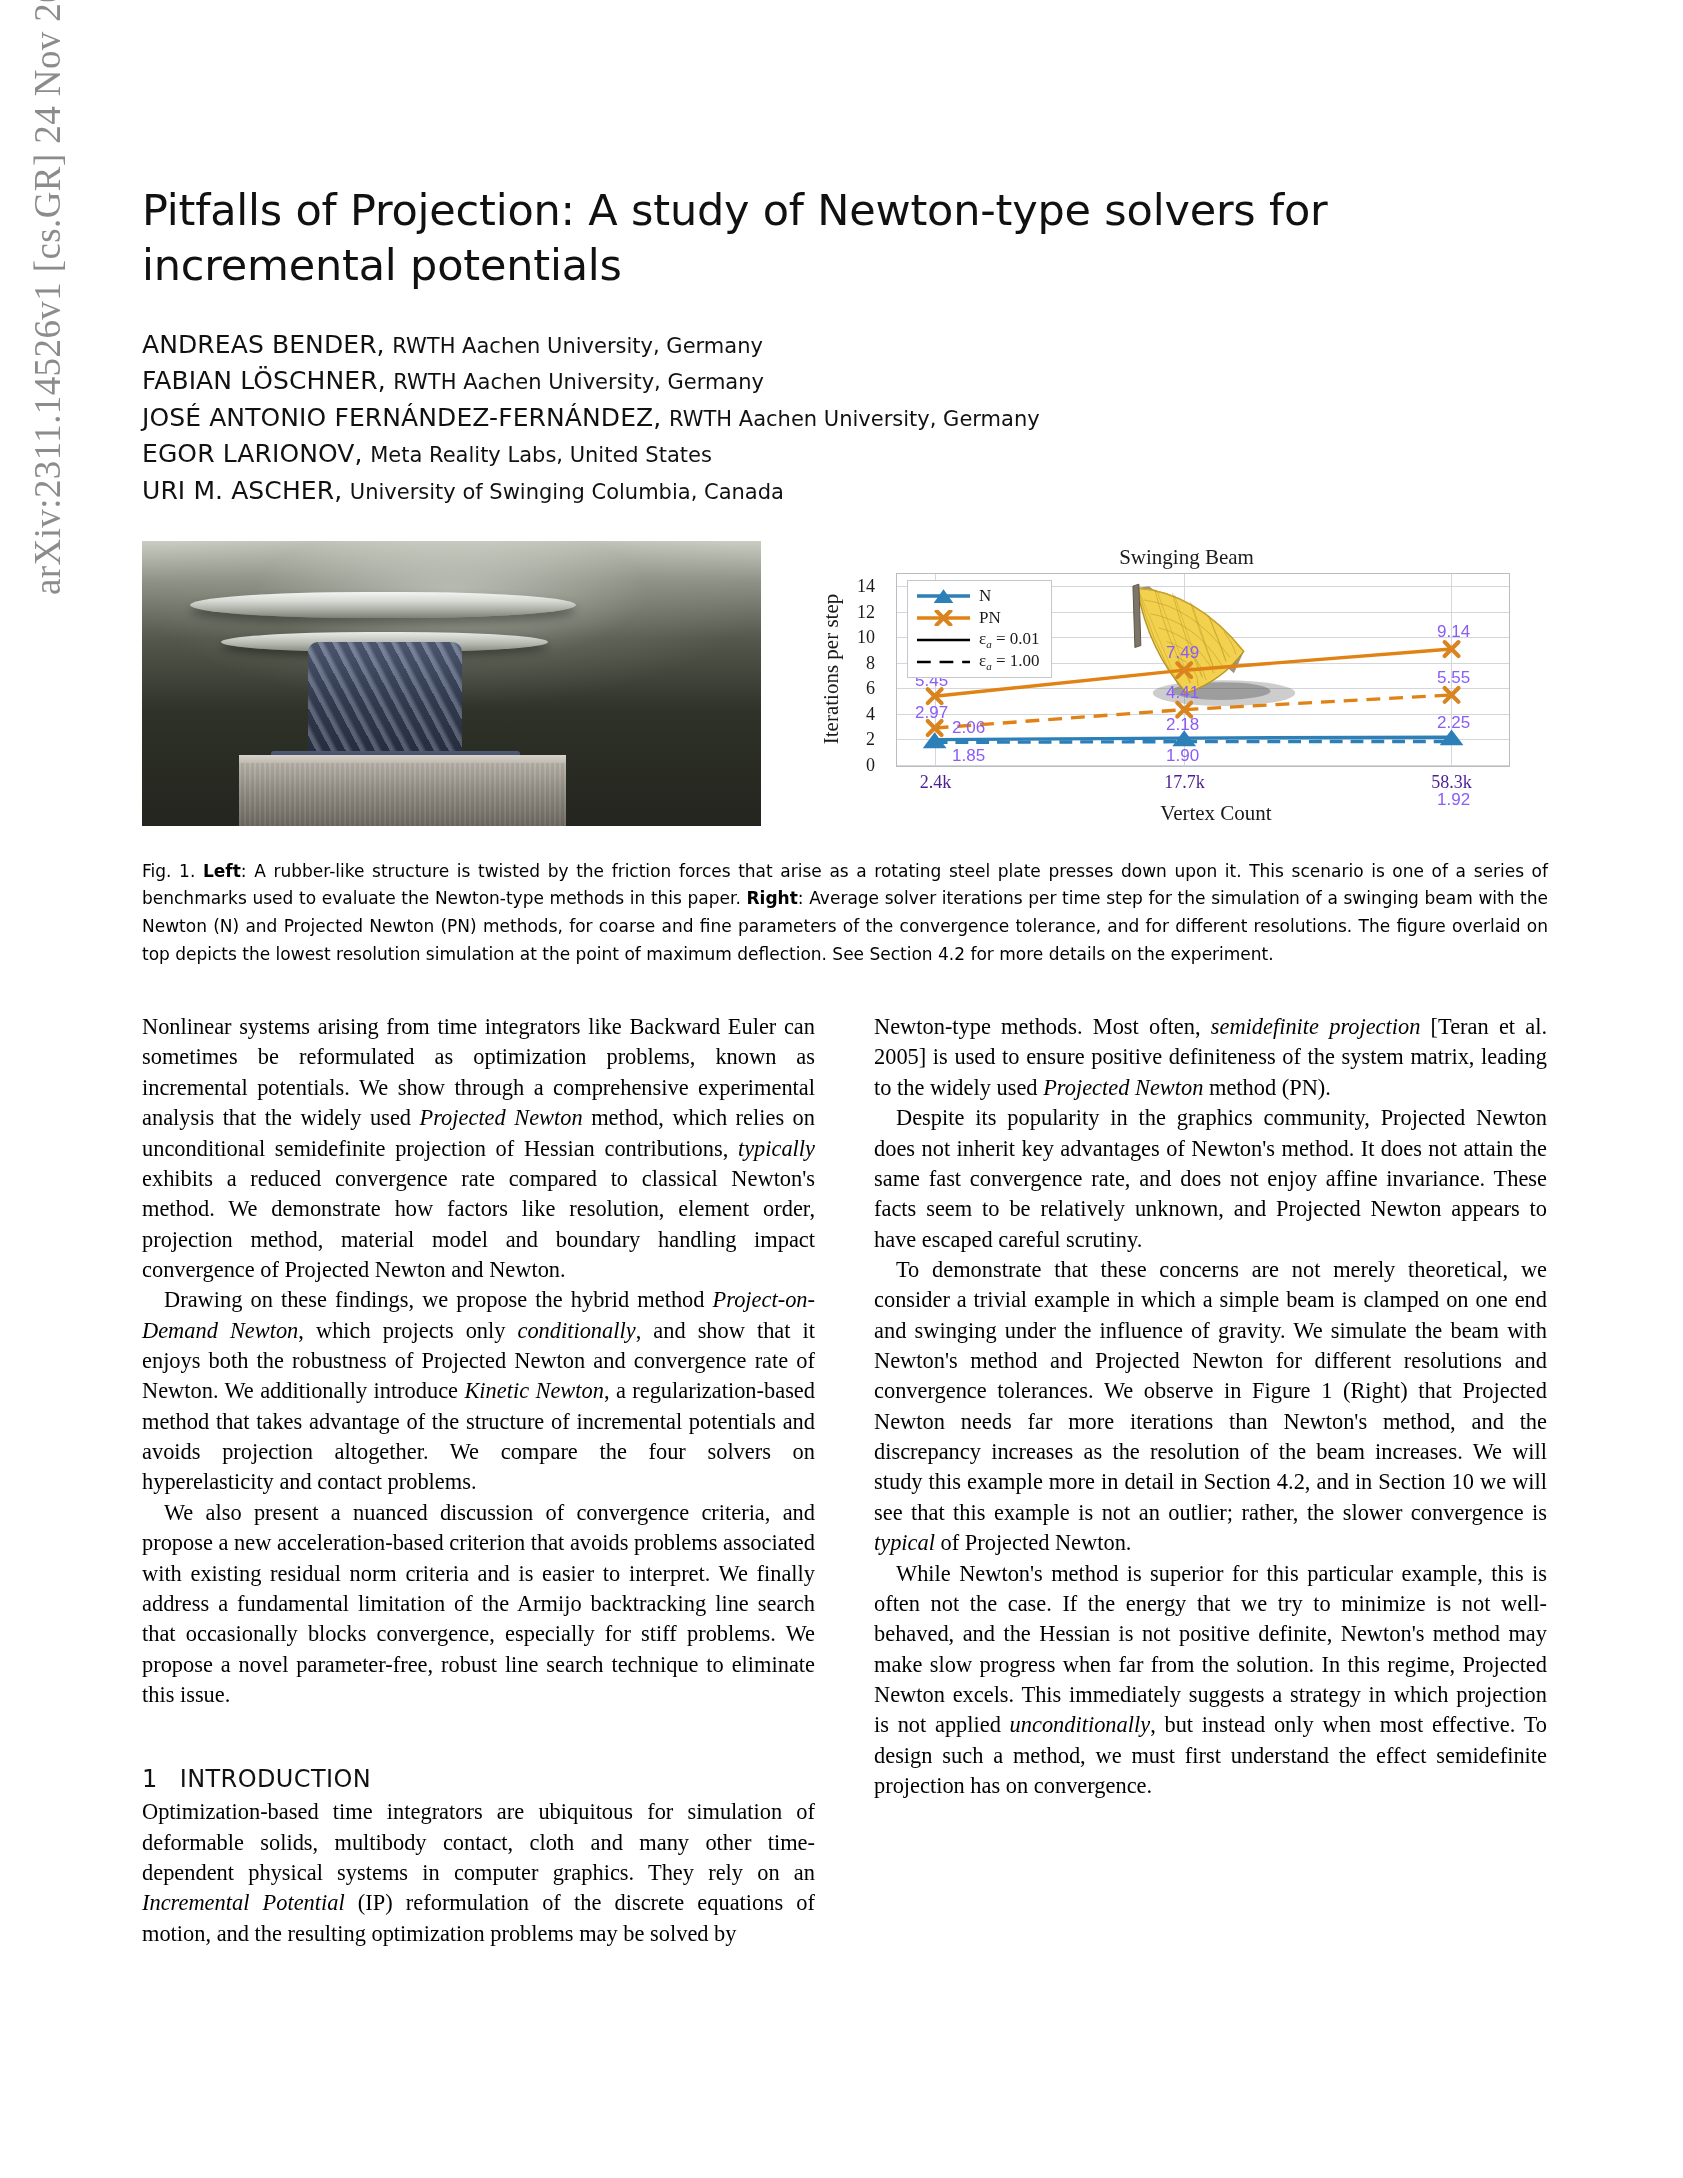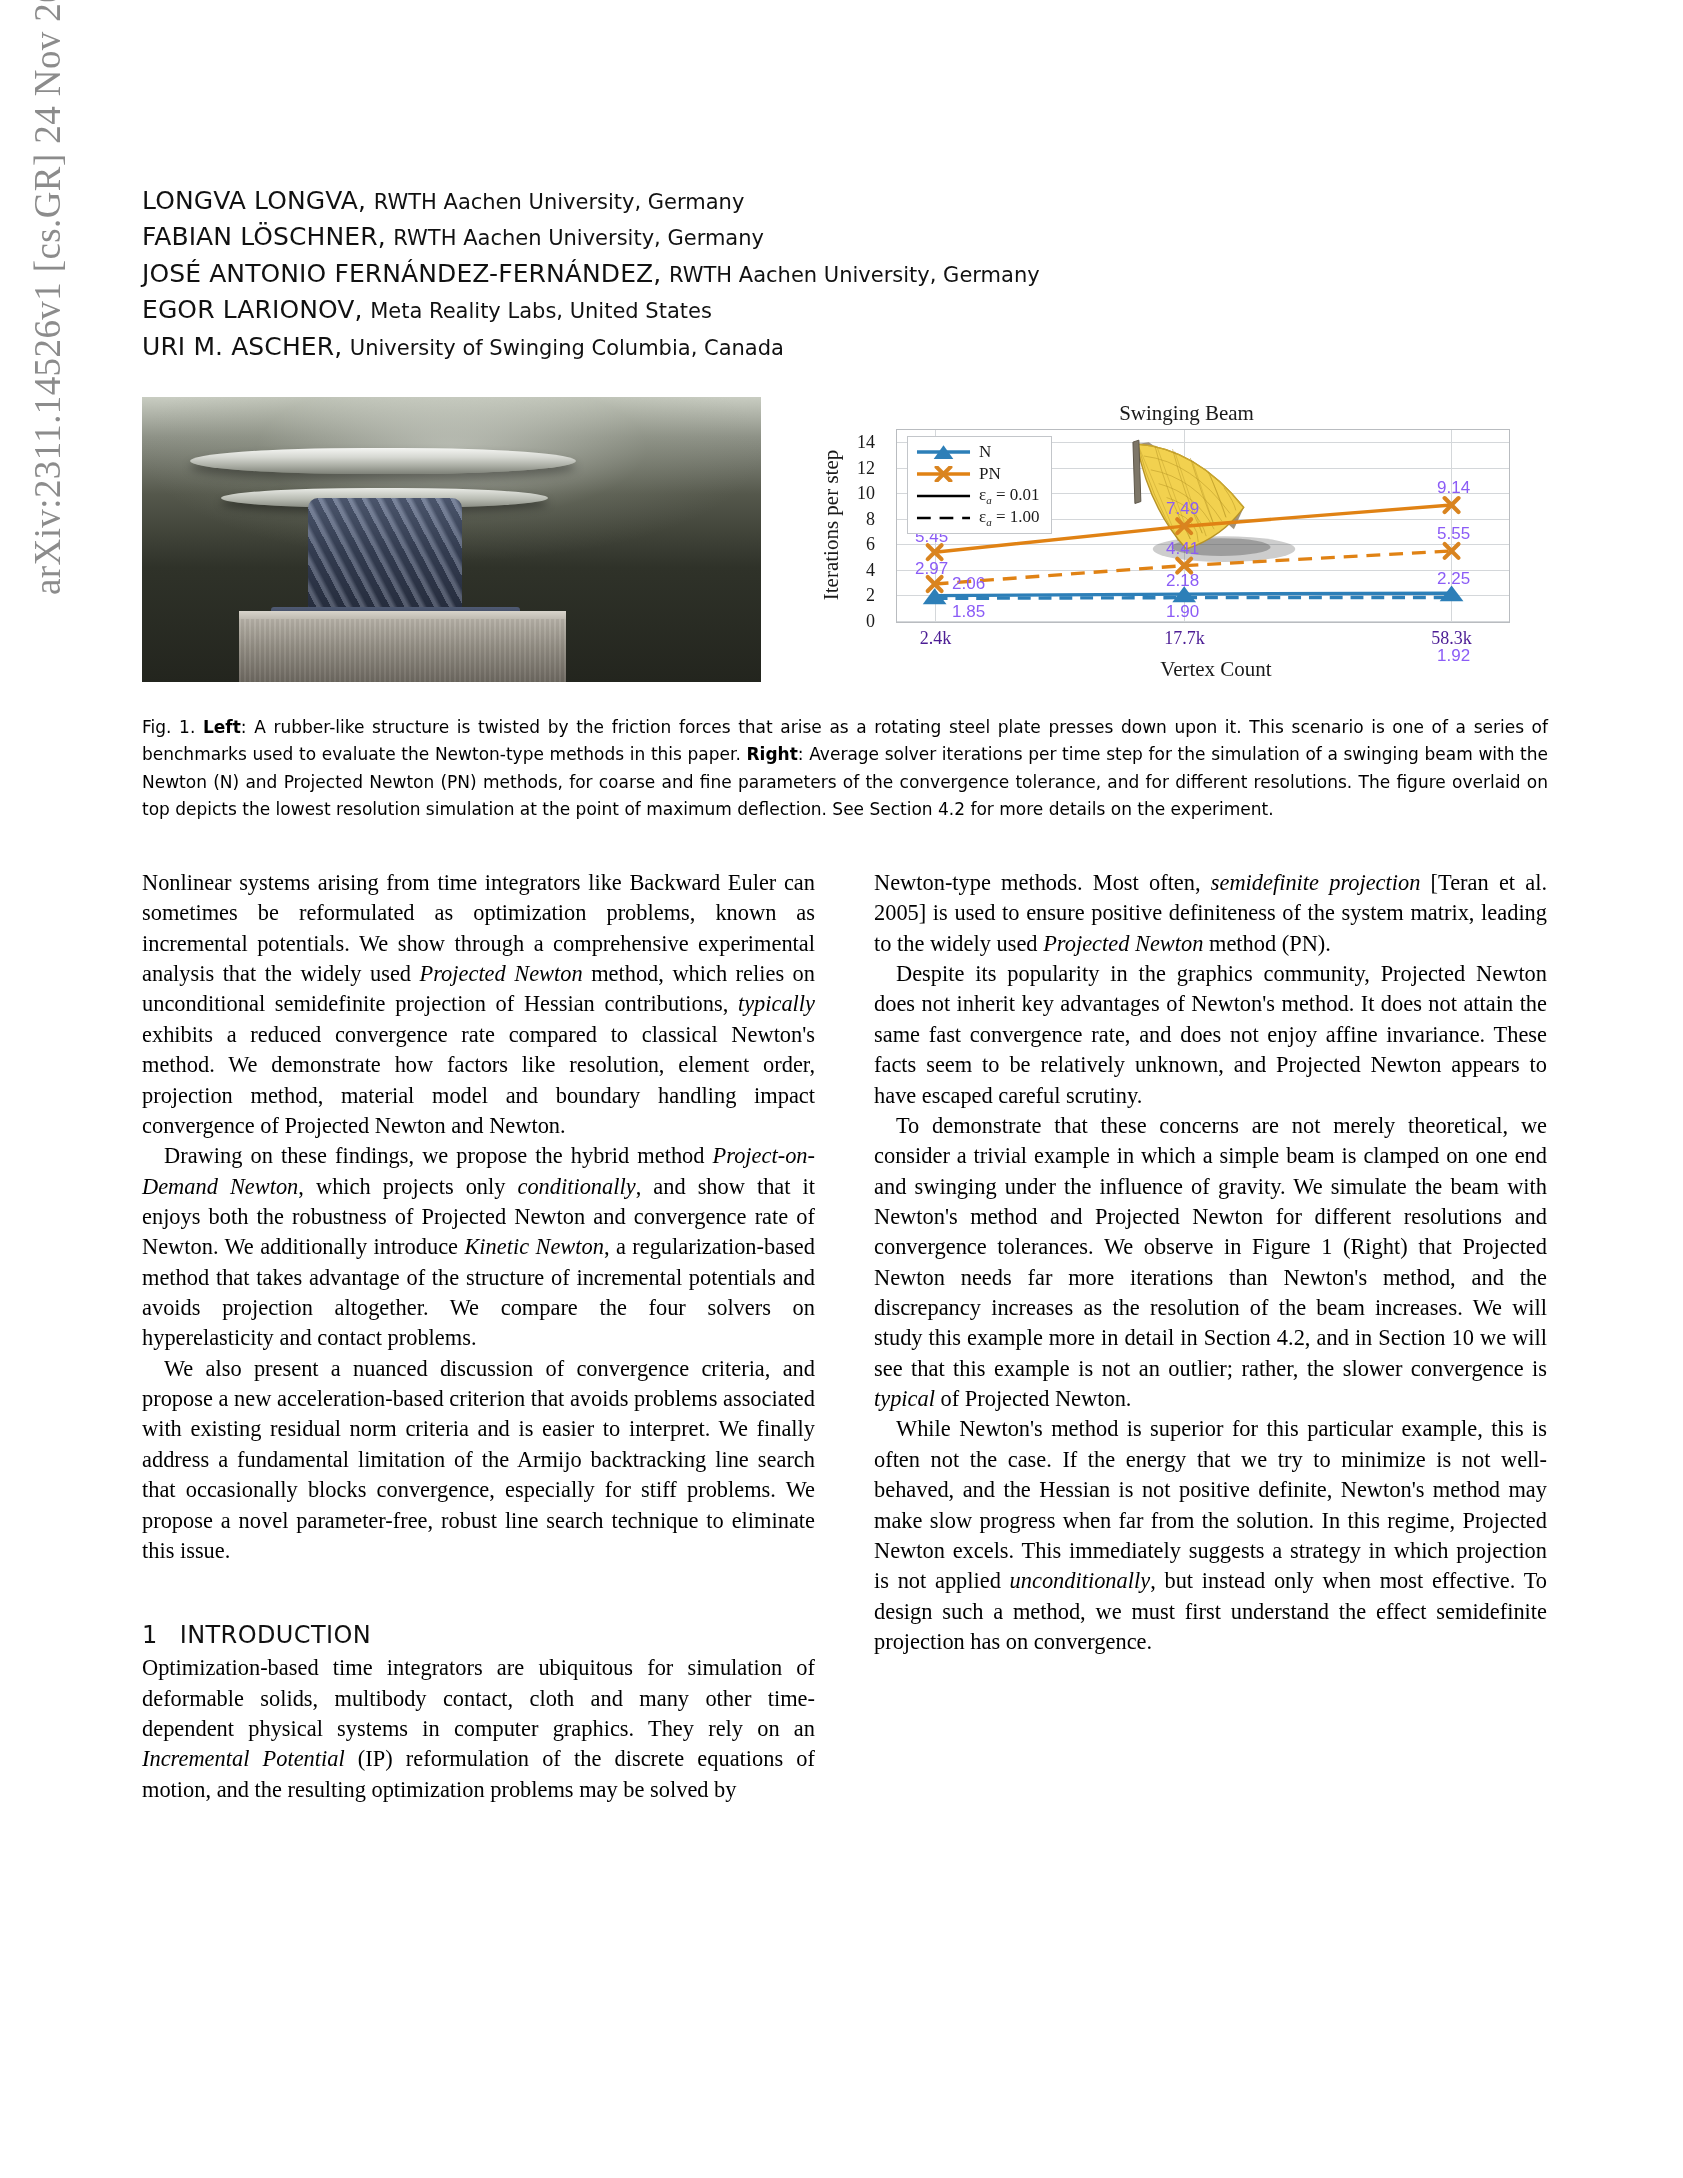--- a/index.html
+++ b/index.html
@@ -348,24 +348,25 @@
 </style>
 </head>
 <body>
 
 <div id="page">
 
   <div id="arxiv-stamp">arXiv:2311.14526v1  [cs.GR]  24 Nov 2023</div>
 
   <div id="content">
 
+    <h1 id="paper-title">Pitfalls of Projection: A study of Newton-type solvers for incremental potentials</h1>
 
     <div id="author-list">
       <div class="author-row">
-        <span class="author-name">LONGVA LONGVA,</span>
+        <span class="author-name">ANDREAS BENDER,</span>
         <span class="author-affil">RWTH Aachen University, Germany</span>
       </div>
       <div class="author-row">
         <span class="author-name">FABIAN LÖSCHNER,</span>
         <span class="author-affil">RWTH Aachen University, Germany</span>
       </div>
       <div class="author-row">
         <span class="author-name">JOSÉ ANTONIO FERNÁNDEZ-FERNÁNDEZ,</span>
         <span class="author-affil">RWTH Aachen University, Germany</span>
       </div>

